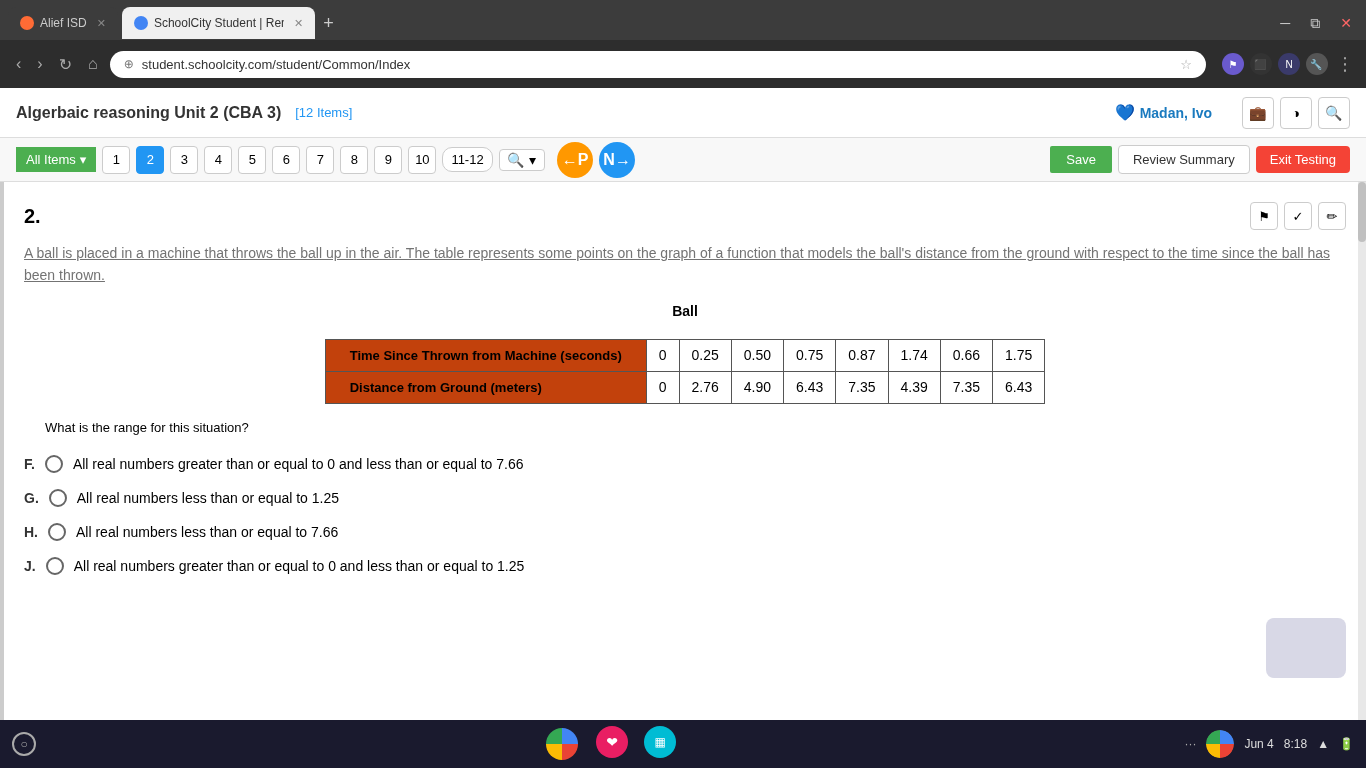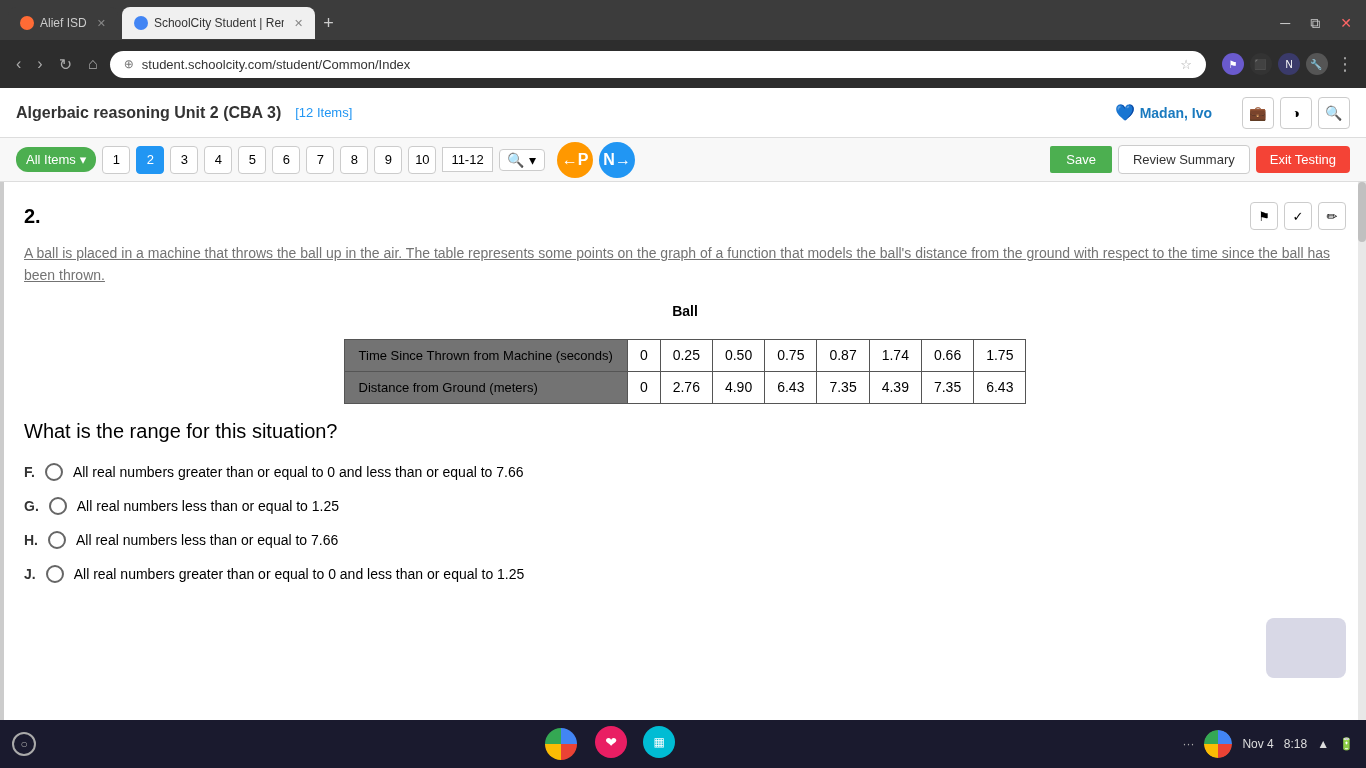--- a/index.html
+++ b/index.html
@@ -33,43 +33,43 @@
     
     .top-nav { display: flex; align-items: center; padding: 8px 16px; border-bottom: 1px solid #ddd; gap: 10px; height: 50px; }
     .test-title { font-size: 16px; font-weight: bold; color: #333; }
     .items-count { color: #2196f3; font-size: 13px; margin-left: 4px; }
     .spacer { flex: 1; }
     .user-badge { display: flex; align-items: center; gap: 4px; color: #1a7abf; font-weight: bold; }
     .icon-btn { width: 32px; height: 32px; border: 1px solid #ccc; border-radius: 4px; background: #fff; cursor: pointer; display: flex; align-items: center; justify-content: center; font-size: 14px; }
 
     
     .item-toolbar { display: flex; align-items: center; padding: 6px 16px; border-bottom: 1px solid #ddd; gap: 6px; height: 44px; background: #f8f8f8; }
-    .dropdown-btn { background: #4caf50; color: #fff; border: none; border-radius: 12px; padding: 5px 10px; font-size: 13px; cursor: pointer; display: flex; align-items: center; gap: 4px; }
+    .dropdown-btn { background: #4caf50; color: #fff; border: none; border-radius: 0; padding: 5px 10px; font-size: 13px; cursor: pointer; display: flex; align-items: center; gap: 4px; }
     .num-btn { width: 28px; height: 28px; border: 1px solid #ccc; border-radius: 4px; background: #fff; cursor: pointer; font-size: 13px; display: flex; align-items: center; justify-content: center; }
     .num-btn.active { background: #2196f3; color: #fff; border-color: #2196f3; }
-    .range-btn { border: 1px solid #ccc; border-radius: 0; padding: 4px 8px; background: #fff; cursor: pointer; font-size: 13px; }
+    .range-btn { border: 1px solid #ccc; border-radius: 10px; padding: 4px 8px; background: #fff; cursor: pointer; font-size: 13px; }
     .prev-btn { width: 36px; height: 36px; border-radius: 50%; background: #ff9800; color: #fff; border: none; cursor: pointer; display: flex; align-items: center; justify-content: center; font-size: 16px; font-weight: bold; }
     .next-btn { width: 36px; height: 36px; border-radius: 50%; background: #2196f3; color: #fff; border: none; cursor: pointer; display: flex; align-items: center; justify-content: center; font-size: 16px; font-weight: bold; }
     .save-btn { background: #4caf50; color: #fff; border: none; border-radius: 2px; padding: 6px 16px; cursor: pointer; font-size: 13px; }
     .review-btn { background: #fff; color: #333; border: 1px solid #ccc; border-radius: 4px; padding: 6px 14px; cursor: pointer; font-size: 13px; }
     .exit-btn { background: #f44336; color: #fff; border: none; border-radius: 4px; padding: 6px 14px; cursor: pointer; font-size: 13px; }
 
     
     .content { padding: 20px 20px; flex: 1; overflow-y: auto; }
     .question-header { display: flex; align-items: center; margin-bottom: 12px; }
     .question-num { font-size: 20px; font-weight: bold; }
     .question-tools { margin-left: auto; display: flex; gap: 6px; }
     .q-tool-btn { width: 28px; height: 28px; border: 1px solid #ccc; border-radius: 4px; background: #fff; cursor: pointer; display: flex; align-items: center; justify-content: center; font-size: 13px; }
 
     .question-text { font-size: 14px; line-height: 1.6; margin-bottom: 16px; color: #737373; text-decoration: underline; }
     .table-title { text-align: center; font-size: 14px; font-weight: bold; margin-bottom: 20px; }
     .data-table { border-collapse: collapse; margin: 0 auto 16px; }
     .data-table td { border: 1px solid #555; padding: 6px 12px; text-align: center; font-size: 14px; }
-    .data-table td.row-header { background: #737373; text-align: left; font-weight: normal; padding: 8px 14px; min-width: 140px; font-size: 13px; }
-    .range-question { font-size: 20px; margin-bottom: 20px; }
+    .data-table td.row-header { background: #c2410c; text-align: left; font-weight: bold; padding: 8px 24px; min-width: 140px; font-size: 13px; }
+    .range-question { font-size: 13px; margin-bottom: 20px; margin-left: 21px; }
 
     .answer-option { display: flex; align-items: center; gap: 10px; margin-bottom: 16px; font-size: 14px; }
     .radio-circle { width: 18px; height: 18px; border-radius: 50%; border: 2px solid #666; flex-shrink: 0; cursor: pointer; }
     .option-label { font-weight: bold; color: #333; }
 
     
     .footer { background: #f8f8f8; border-top: 1px solid #ddd; padding: 6px 20px; text-align: right; font-size: 12px; color: #666; height: 32px; display: flex; align-items: center; justify-content: flex-end; }
 
     
     .taskbar { background: #1a1a2e; height: 48px; display: flex; align-items: center; padding: 0 12px; }
@@ -282,20 +282,20 @@
         <div class="chrome-icon"></div>
       </div>
       <div class="taskbar-app" style="background:#e91e63; border-radius:50%; width:32px; height:32px; display:flex; align-items:center; justify-content:center; color:#fff; font-size:14px;">❤</div>
       <div class="taskbar-app" style="background:#00bcd4; border-radius:50%; width:32px; height:32px; display:flex; align-items:center; justify-content:center; color:#fff; font-size:12px;">▦</div>
     </div>
     <div class="taskbar-right">
       <span style="color:#aaa;">···</span>
       <div style="width:28px; height:28px; border-radius:50%; background:#333; display:flex; align-items:center; justify-content:center; color:#fff; font-size:16px; overflow:hidden;">
         <div style="width:28px; height:28px; background: conic-gradient(#4285f4 0 25%, #ea4335 25% 50%, #fbbc04 50% 75%, #34a853 75%); border-radius:50%;"></div>
       </div>
-      <span class="taskbar-date">Nov 4</span>
+      <span class="taskbar-date">Jun 4</span>
       <span class="taskbar-time">8:18</span>
       <span style="color:#ddd;">▲</span>
       <span style="color:#ddd;">🔋</span>
     </div>
   </div>
 
 </div>
 
 </body></html>

